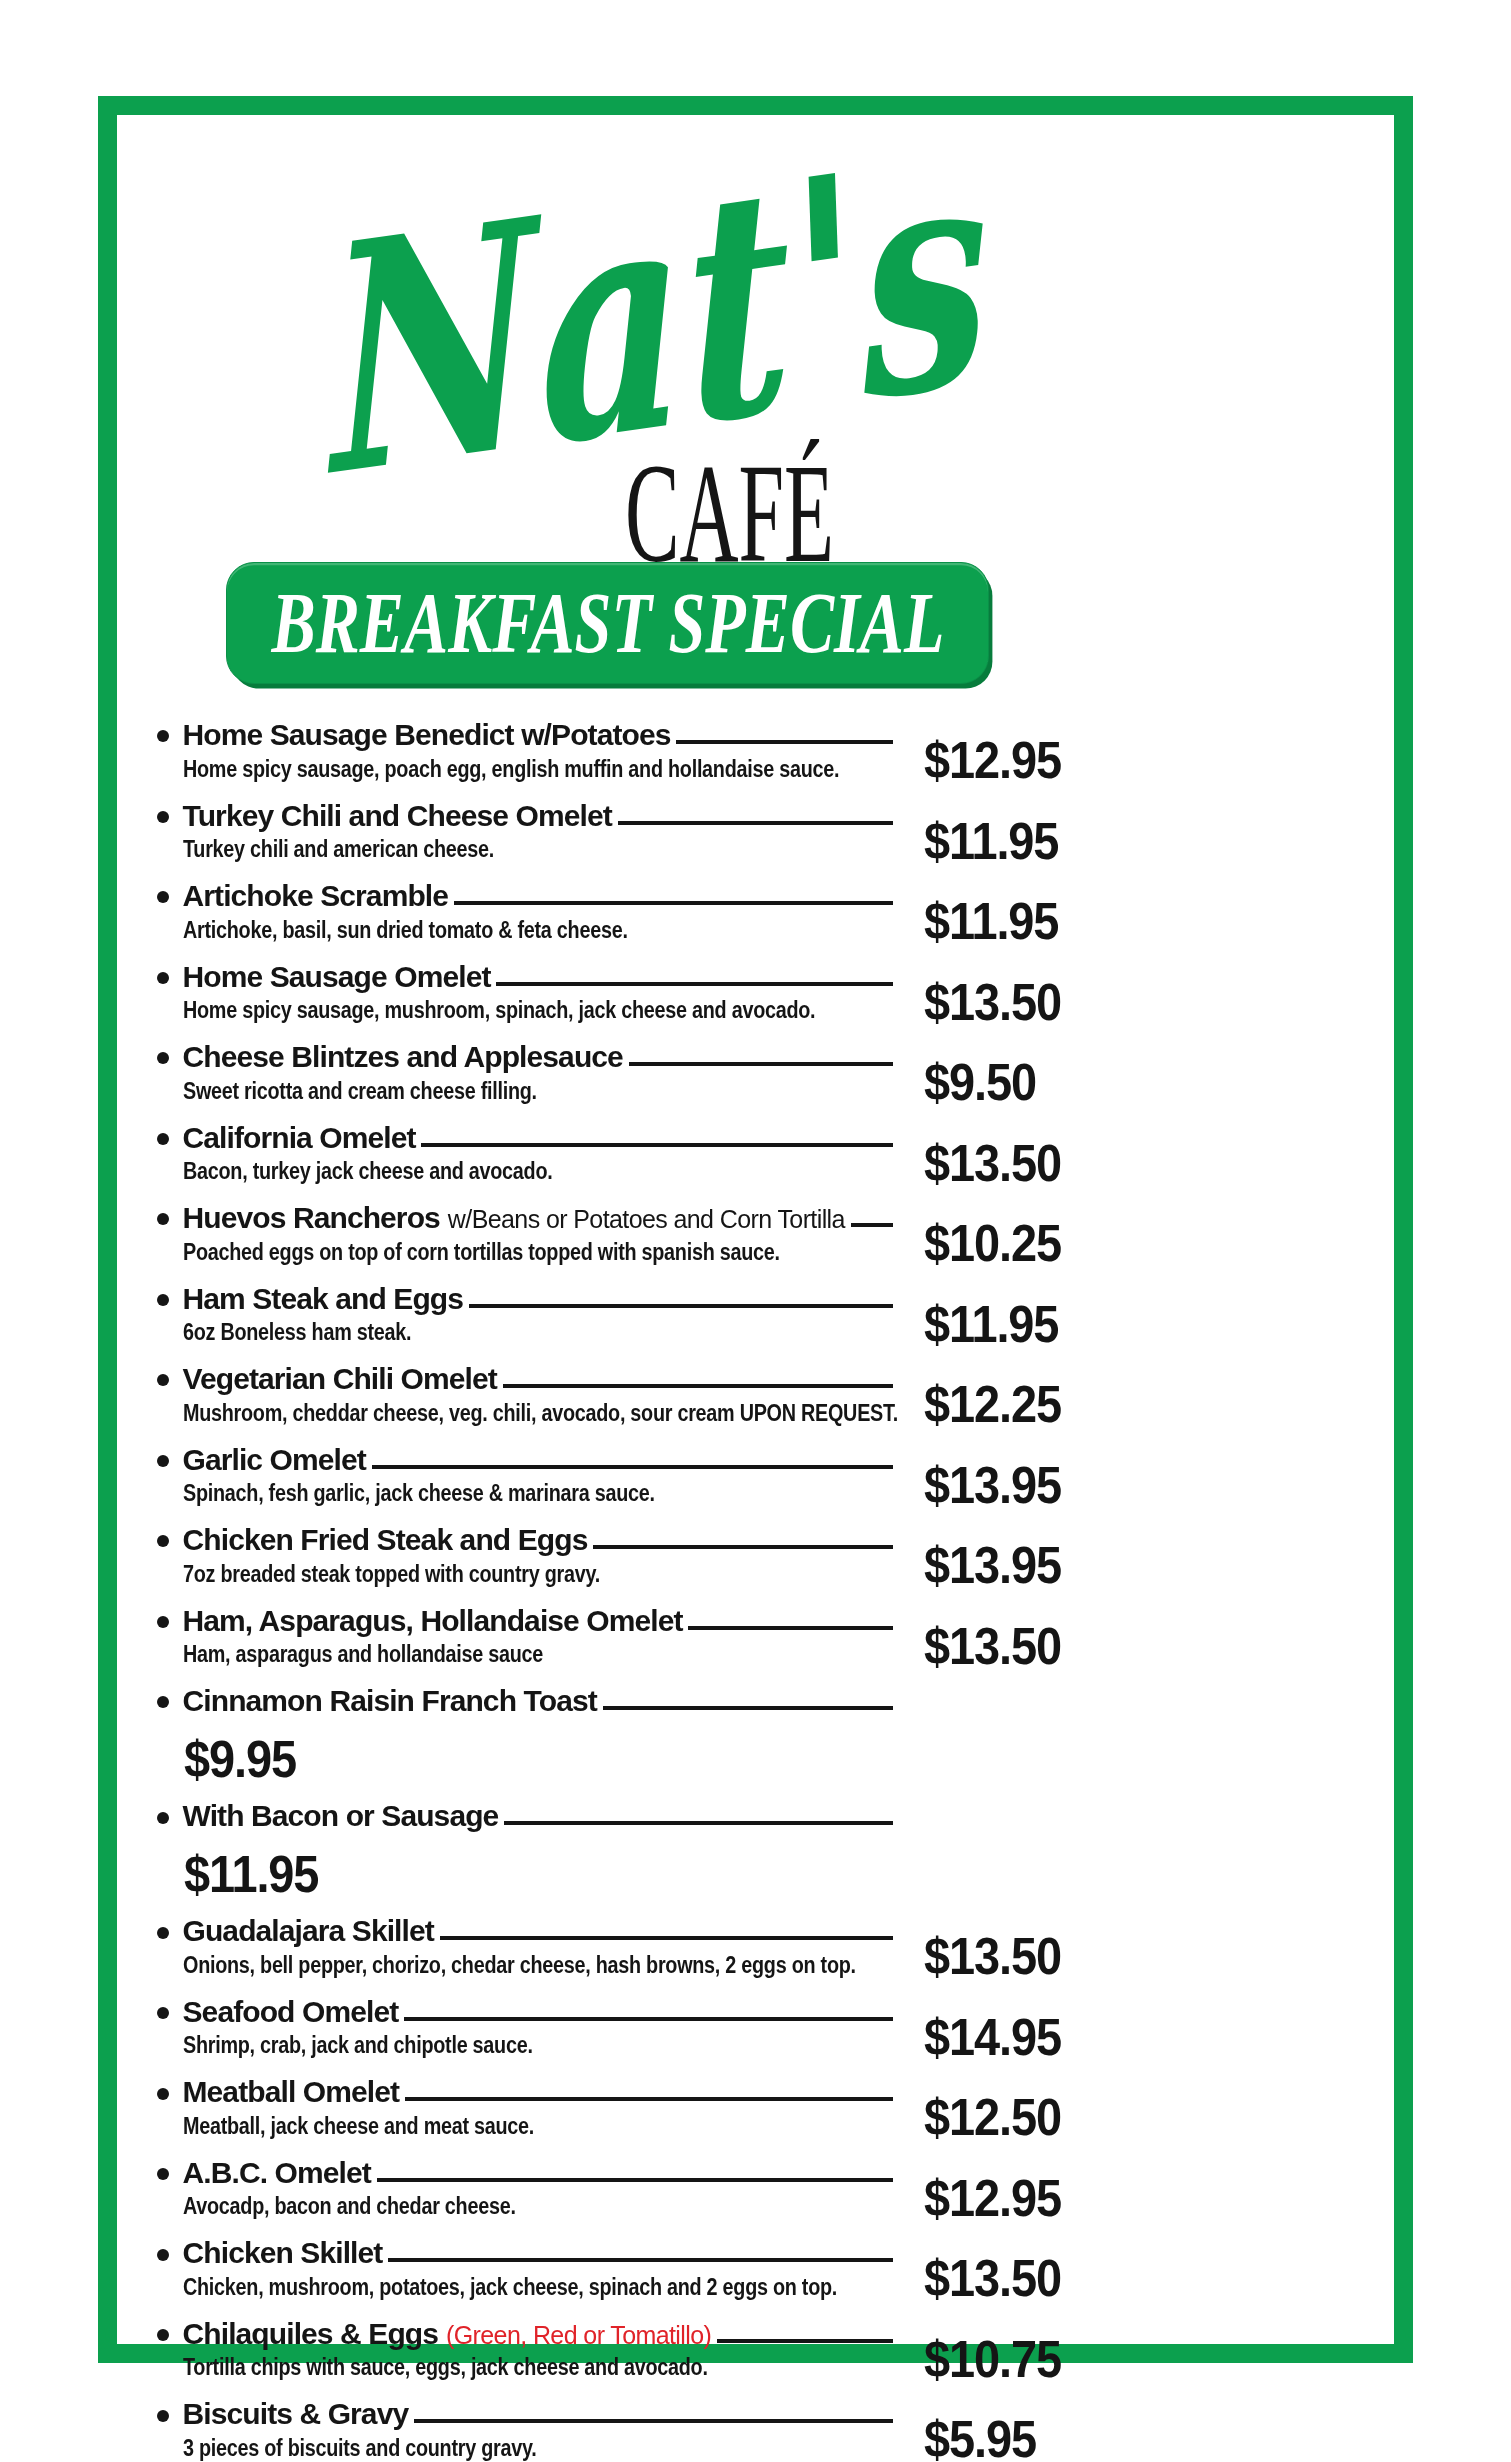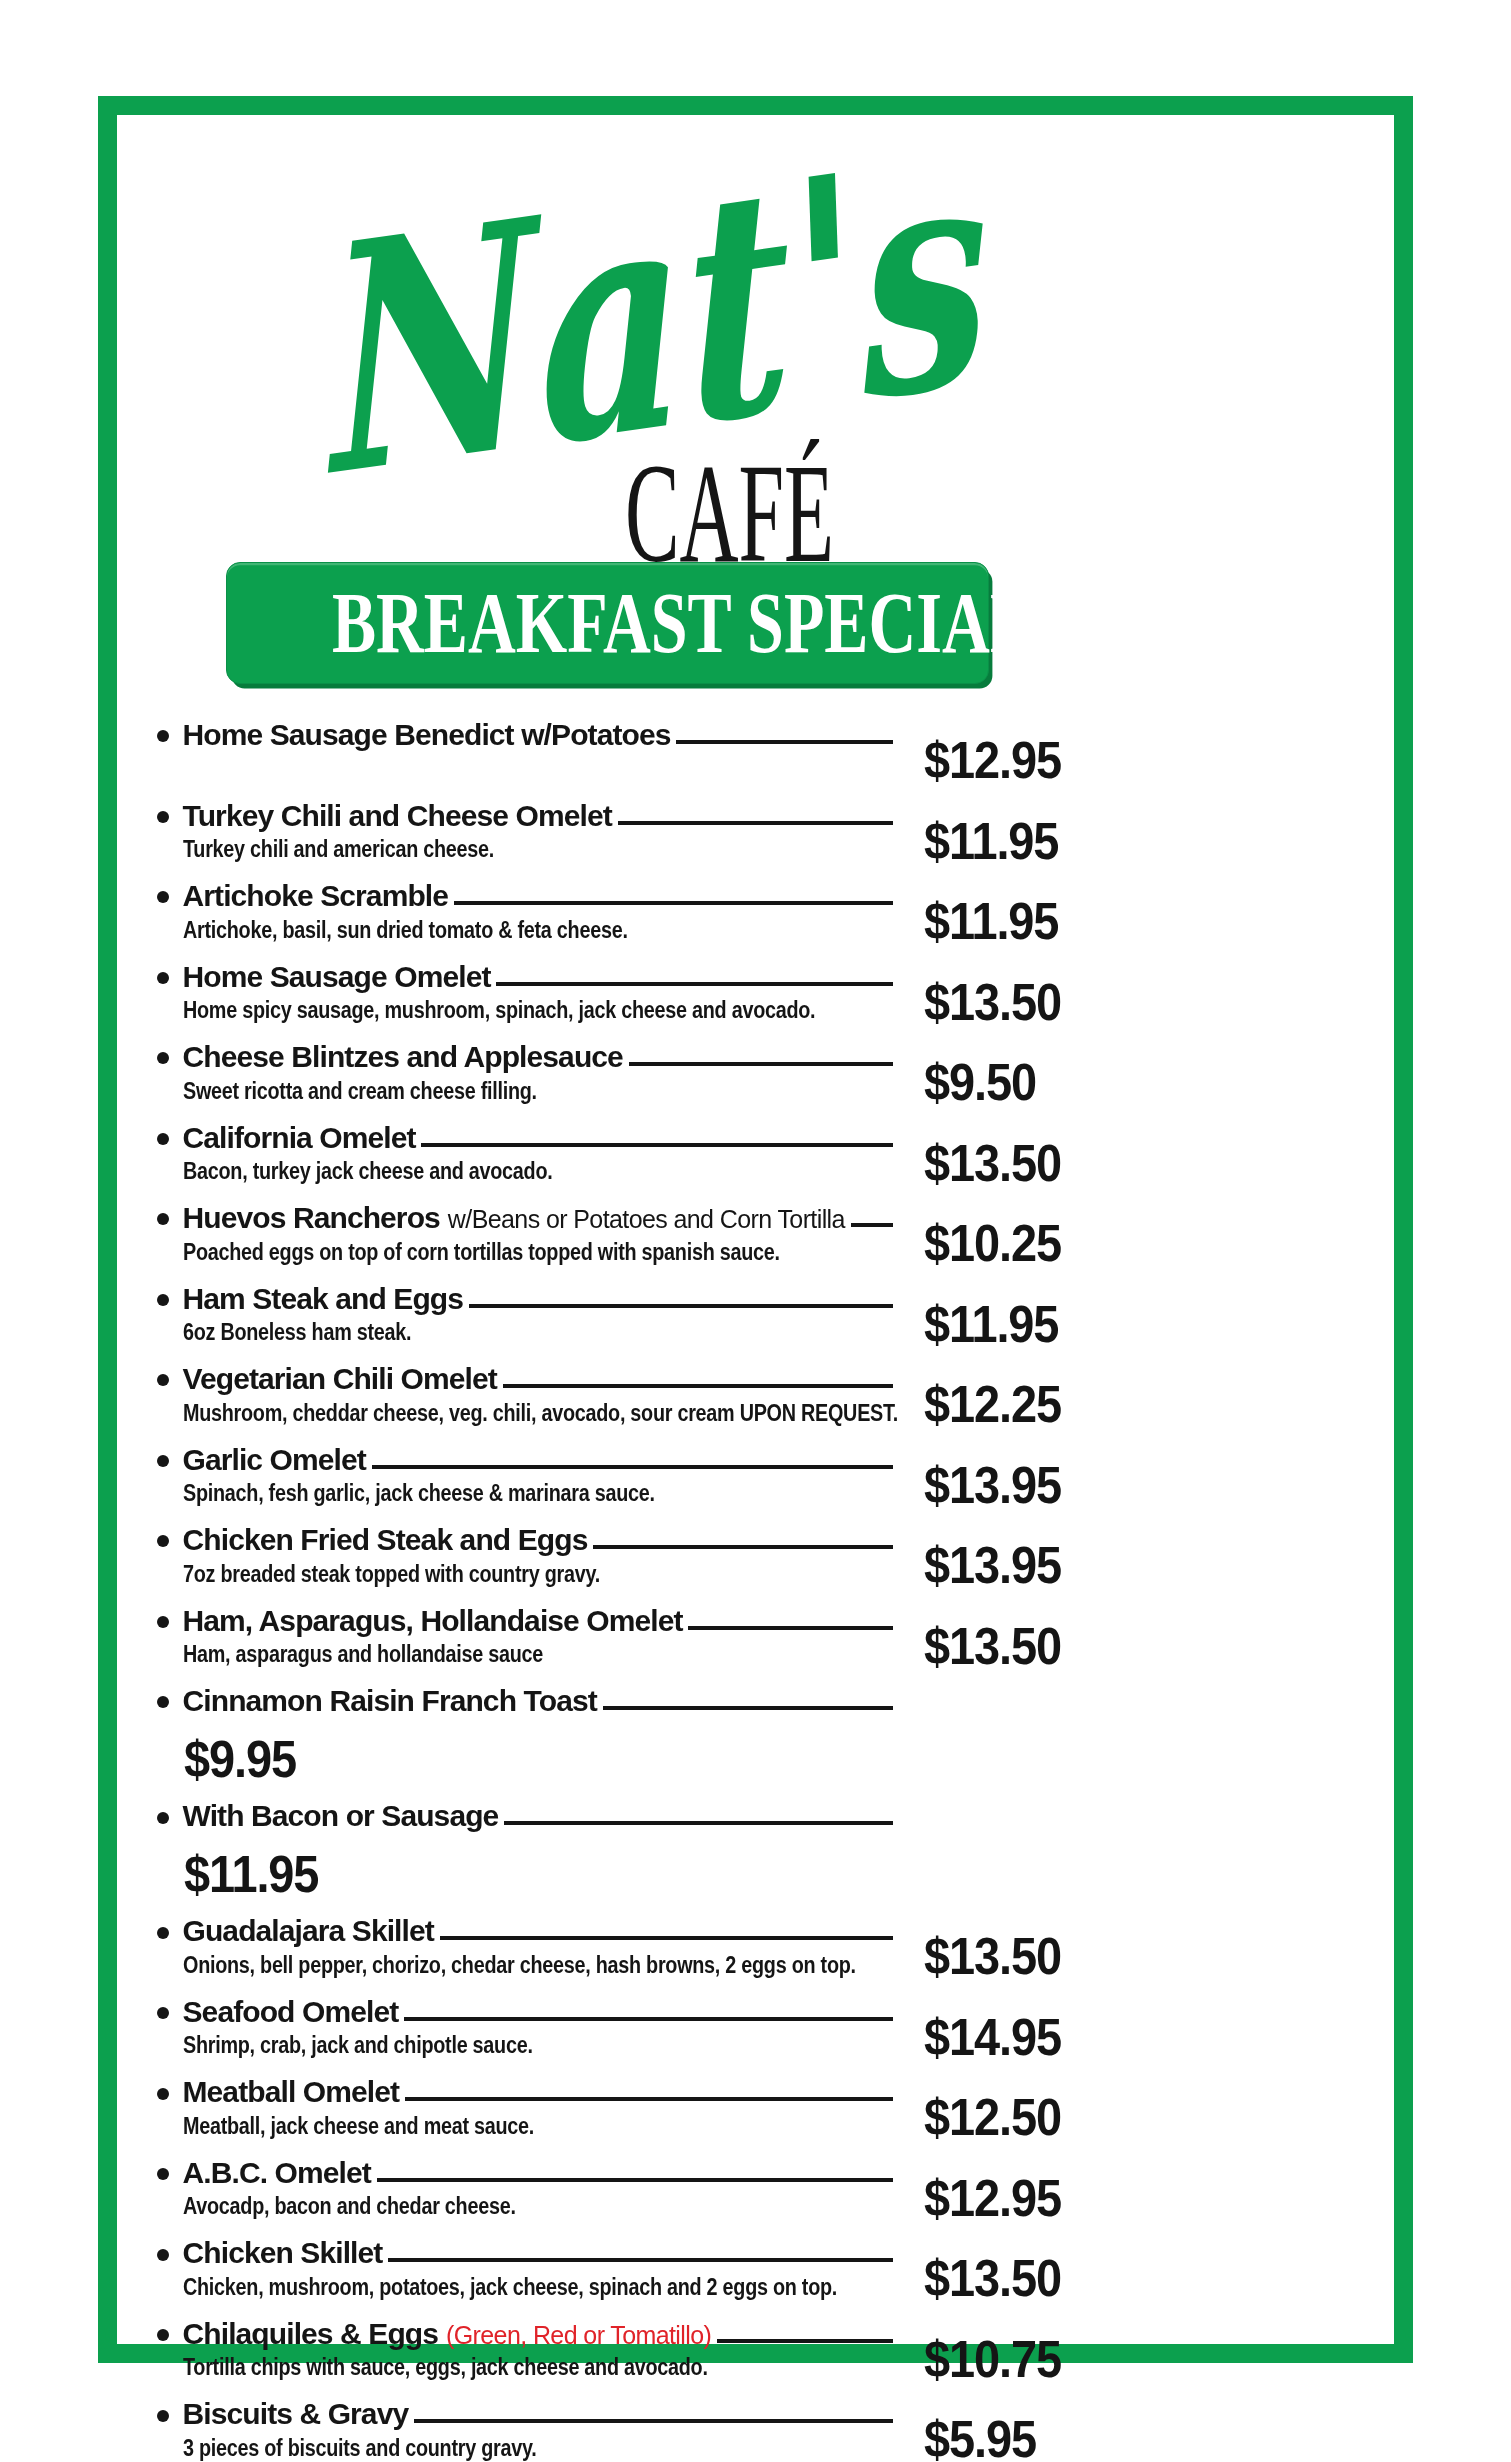--- a/index.html
+++ b/index.html
@@ -54,25 +54,26 @@
     display: inline-block;
     transform: scaleX(0.58);
     transform-origin: left;
   }
   .banner {
     position: absolute;
     left: 226px; top: 562px;
     width: 763px; height: 122px;
     background: var(--green);
     border: 1.7px solid #0a9048;
-    border-radius: 14px;
+    border-radius: 28px;
     box-shadow: 4.6px 5.8px 0 -1.2px var(--green-dark), inset 0 2.3px 0 rgba(255,255,255,0.22);
     display: flex;
     align-items: center;
-    justify-content: flex-start;
+    justify-content: center;
+    font-style: italic;
   }
   .banner-text {
     font-family: "Liberation Serif", serif;
     font-weight: bold;
     font-size: 86px;
     color: #ffffff;
     white-space: nowrap;
     display: inline-block;
     transform: scaleX(0.77);
   }
@@ -177,20 +178,23 @@
 
   <div class="menu" id="menu-list">
   <div class="item">
     <div class="item-main">
       <div class="title-row">
         <span class="bullet"></span>
         <span class="title">Home Sausage Benedict w/Potatoes</span>
 
         <span class="leader"></span>
       </div>
+      <div class="desc">
+        <span class="desc-inner">Home spicy sausage, poach egg, english muffin and hollandaise sauce.</span>
+      </div>
     </div>
     <div class="price">$12.95</div>
   </div>
 
   <div class="item">
     <div class="item-main">
       <div class="title-row">
         <span class="bullet"></span>
         <span class="title">Turkey Chili and Cheese Omelet</span>
 

